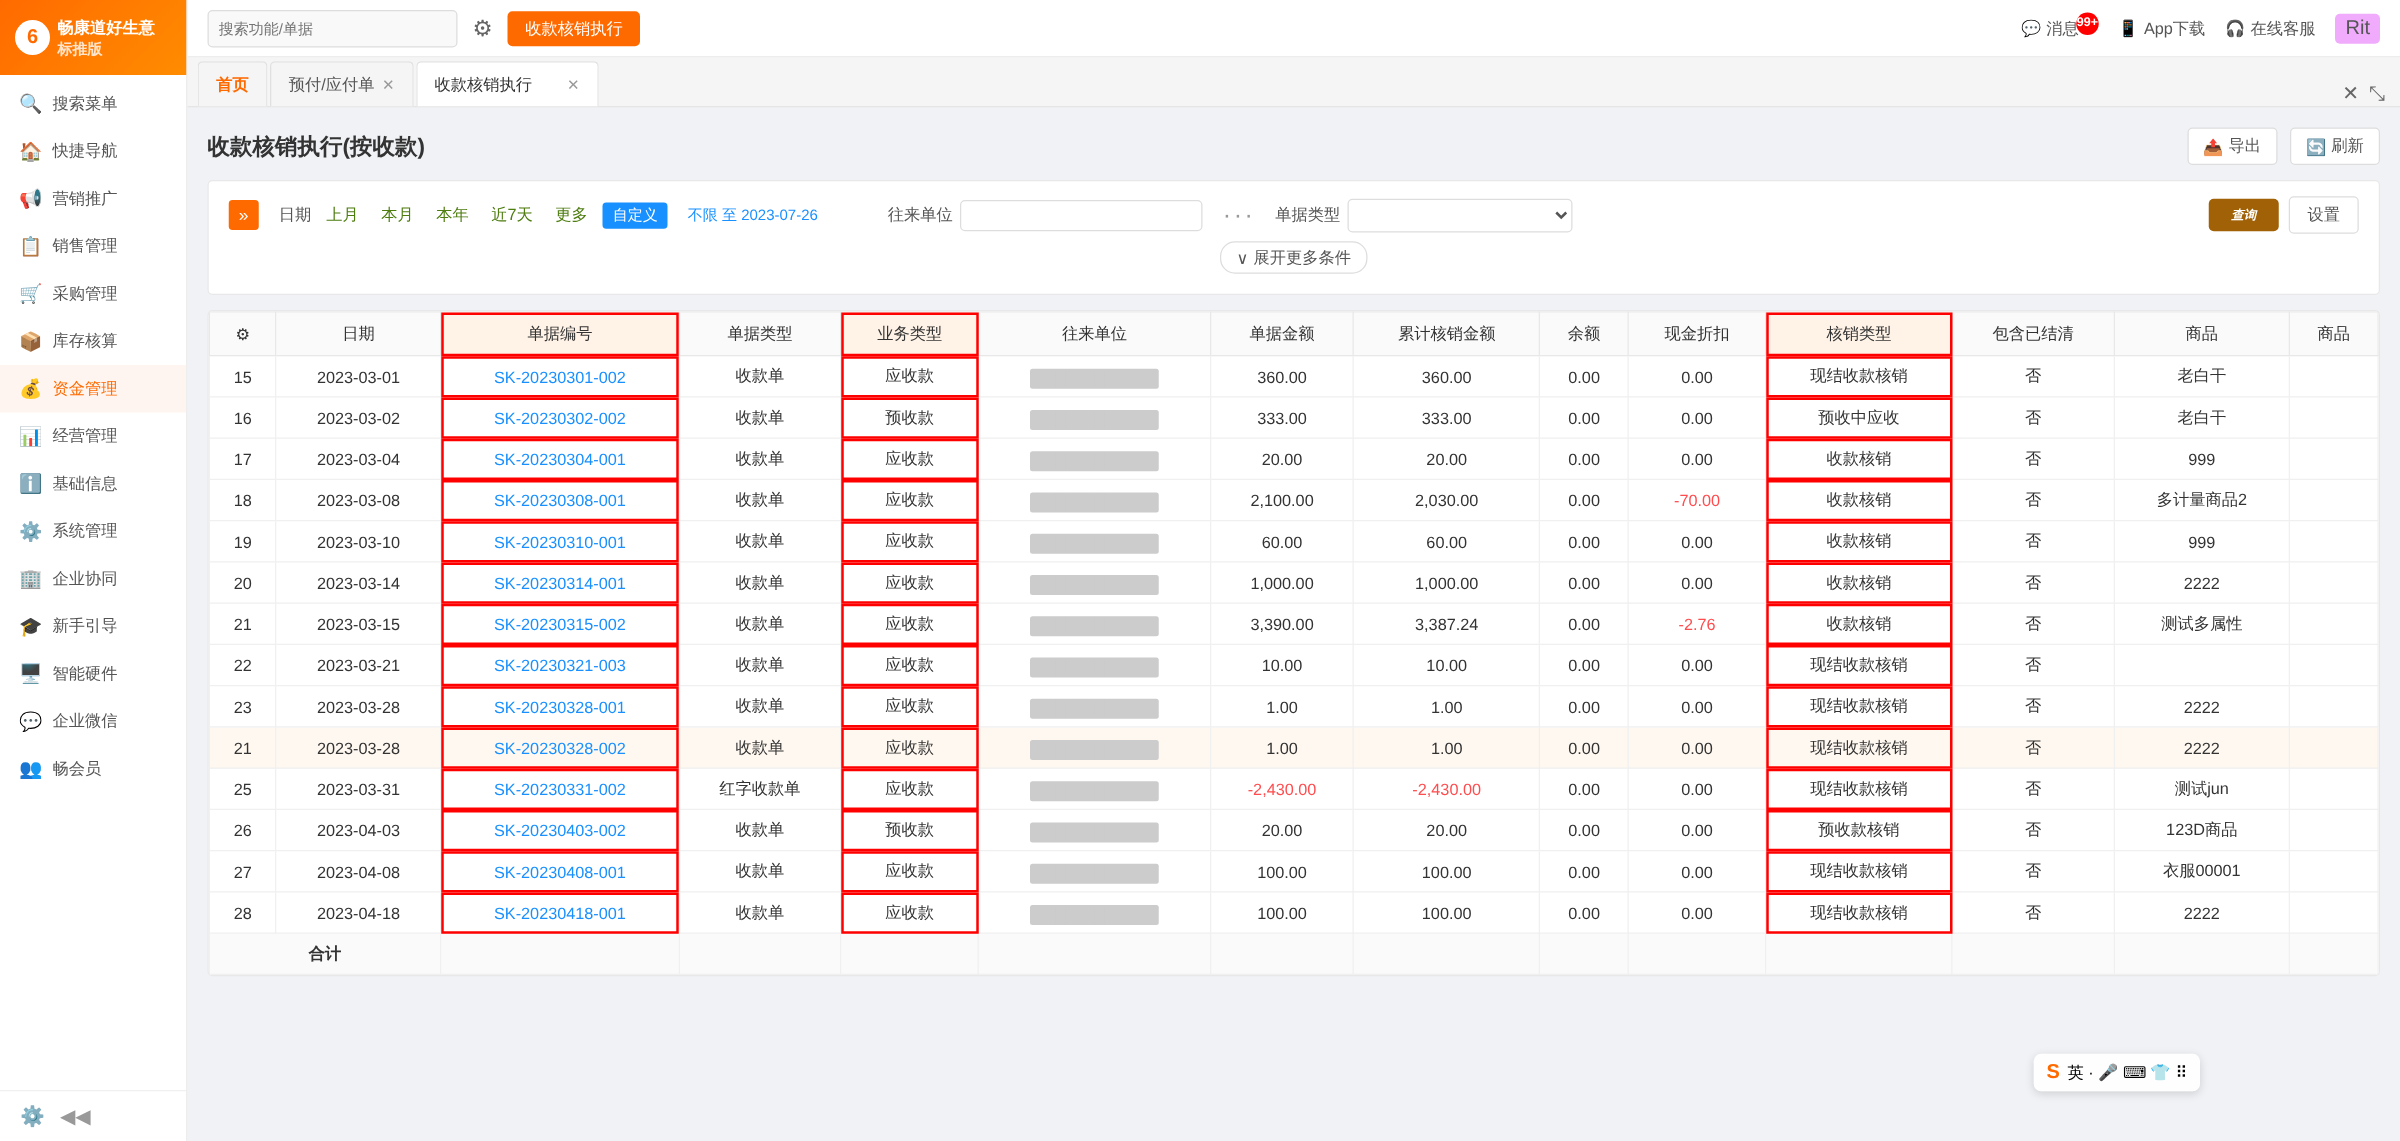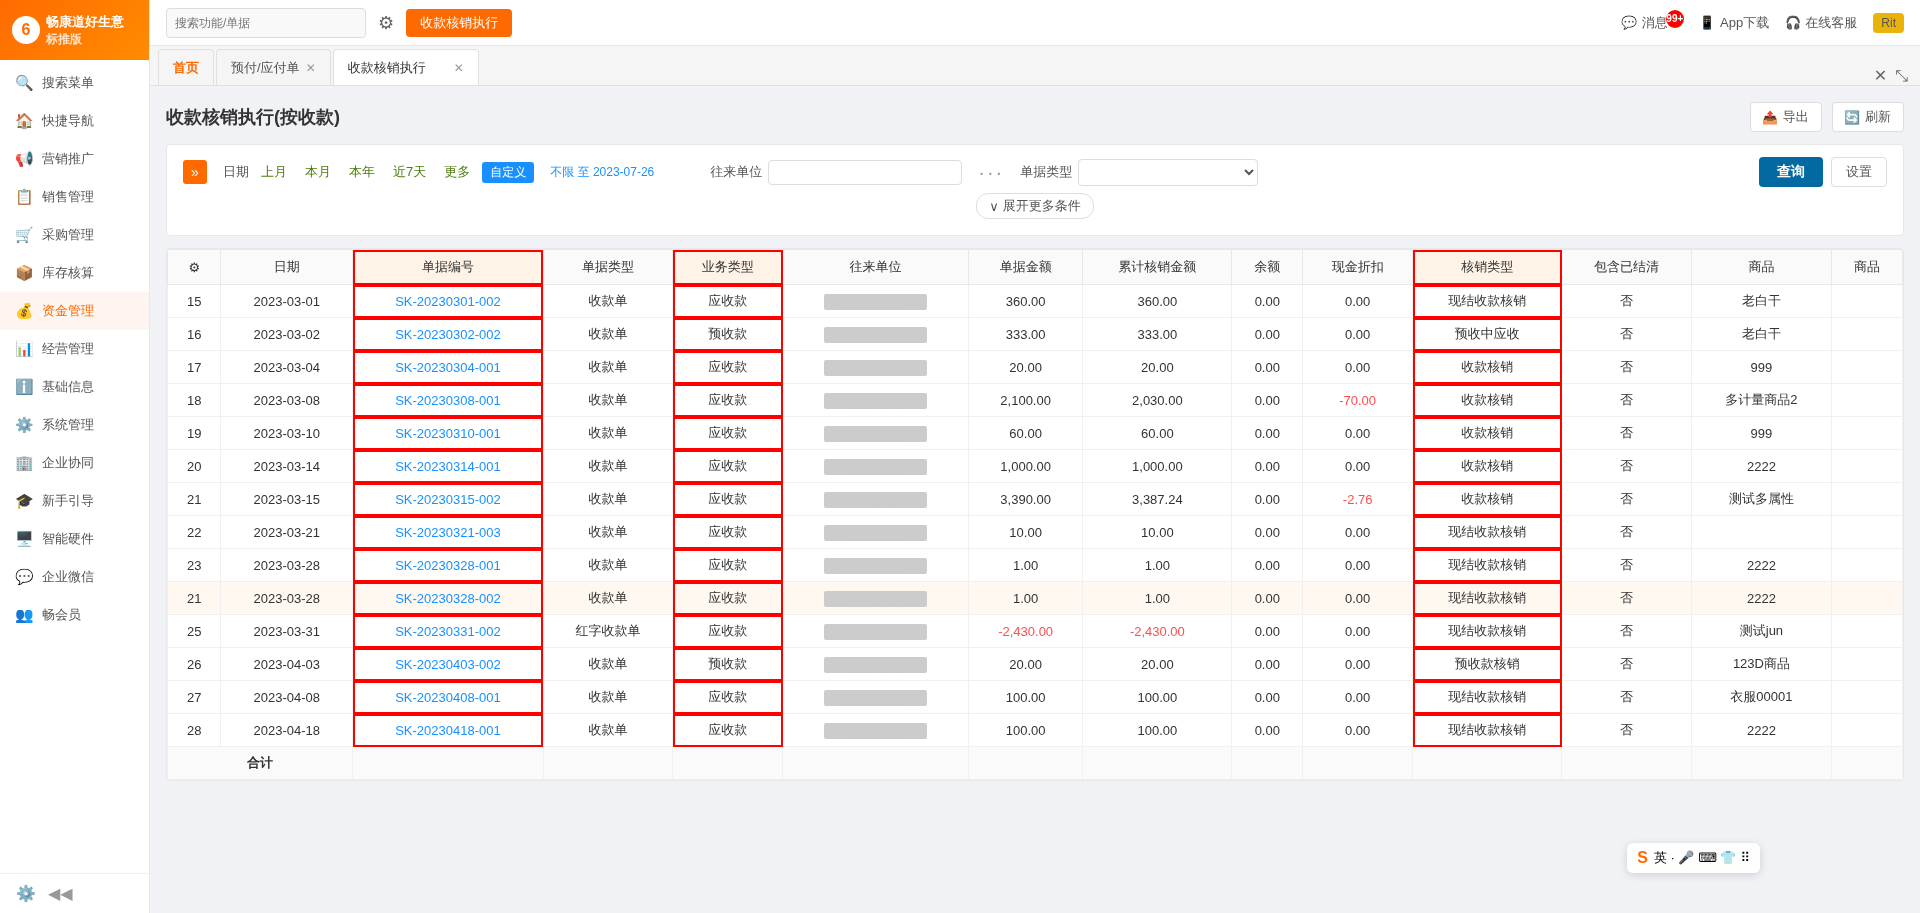--- a/index.html
+++ b/index.html
@@ -81,21 +81,21 @@
       padding: 5px 14px; font-size: 13px; cursor: pointer;
     }
     .topbar-spacer { flex: 1; }
     .topbar-actions { display: flex; align-items: center; gap: 16px; color: #555; font-size: 13px; }
     .topbar-actions .action-item { display: flex; align-items: center; gap: 4px; cursor: pointer; }
     .badge-red {
       background: red; color: #fff; border-radius: 50%;
       width: 18px; height: 18px; display: flex; align-items: center; justify-content: center;
       font-size: 10px; font-weight: bold; margin-left: -6px; margin-top: -8px;
     }
-    .topbar-user { background: #eab308; border-radius: 4px; padding: 3px 8px; font-size: 12px; color: #555; }
+    .topbar-user { background: #f0abfc; border-radius: 4px; padding: 3px 8px; font-size: 16px; color: #555; }
 
     
     .tabbar {
       height: 40px;
       background: #f5f5f5;
       border-bottom: 1px solid #e0e0e0;
       display: flex;
       align-items: flex-end;
       padding-left: 8px;
     }
@@ -157,22 +157,22 @@
       background: #1890ff; color: #fff; border: none; border-radius: 3px;
       padding: 2px 8px; font-size: 12px; cursor: pointer;
     }
     .date-range { color: #1890ff; font-size: 12px; }
     .filter-select {
       border: 1px solid #ddd; border-radius: 4px; padding: 4px 8px;
       min-width: 180px; color: #555; font-size: 13px; background: #fff;
     }
     .filter-dots { color: #999; font-size: 20px; letter-spacing: 2px; }
     .btn-query {
-      background: #0369a1; color: #fff; border: none; border-radius: 4px;
-      padding: 6px 18px; font-size: 14px; cursor: pointer; font-weight: bold;
+      background: #a16207; color: #fff; border: none; border-radius: 4px;
+      padding: 6px 18px; font-size: 10px; cursor: pointer; font-weight: bold; font-style: italic;
     }
     .btn-settings {
       border: 1px solid #ddd; background: #fff; color: #555;
       border-radius: 4px; padding: 5px 14px; cursor: pointer; font-size: 13px;
     }
     .expand-row {
       display: flex; align-items: center; justify-content: center;
       padding: 6px 0 4px;
     }
     .expand-btn {

